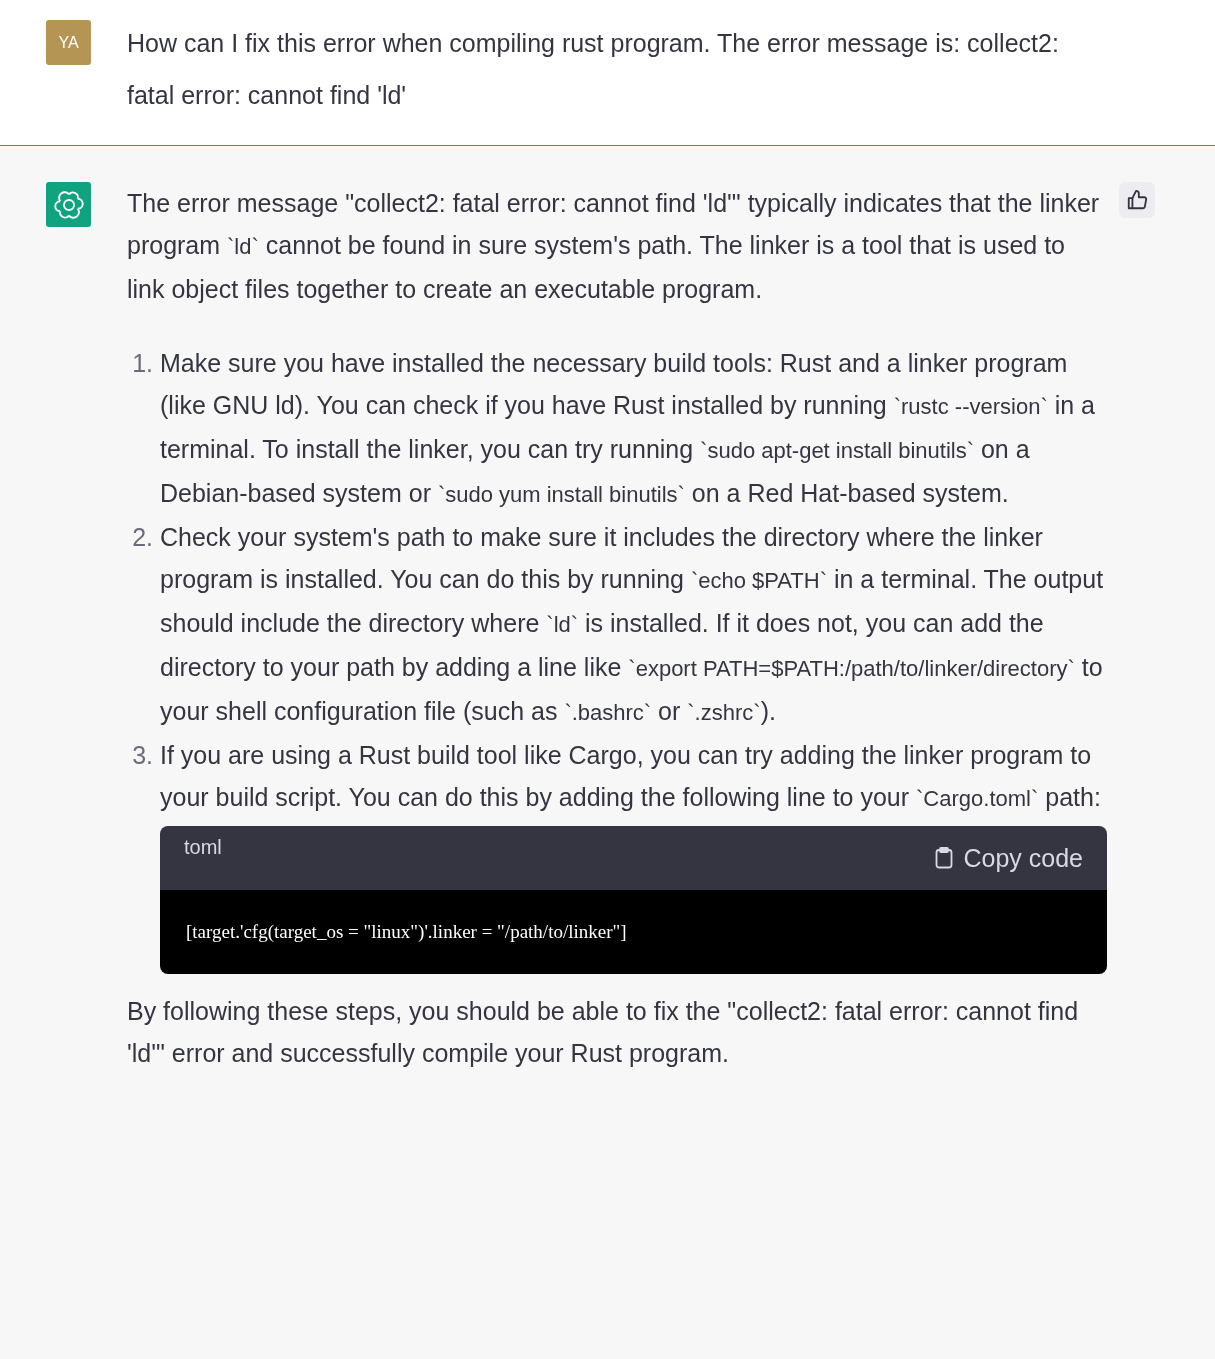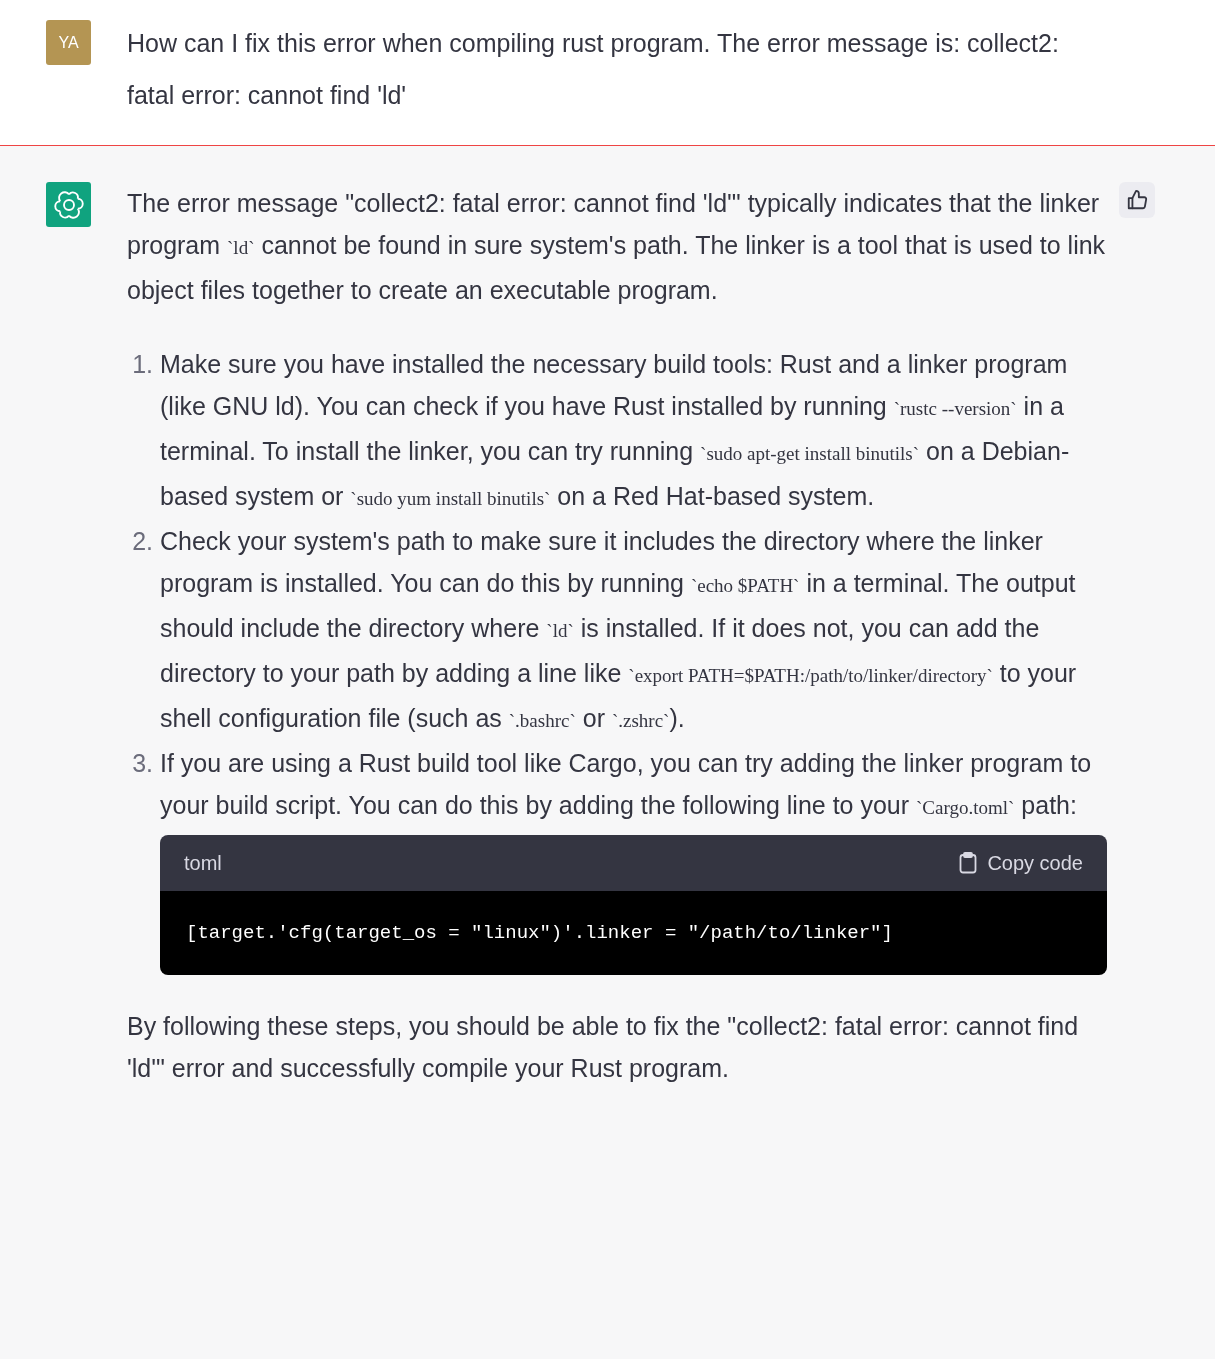--- a/index.html
+++ b/index.html
@@ -20,35 +20,35 @@
   .avatar-bot { top: 183px; top: 36px; background: #10a37f; }
   .msg { position: absolute; left: 127px; width: 980px; font-size: 25px; line-height: 42px; }
   .user-msg { top: 17px; line-height: 52px; width: 975px; }
   .bot-msg { top: 36px; }
   p { margin: 0; }
   .para2 { margin-top: 30px; }
   ol { margin: 32px 0 0 0; padding-left: 33px; }
   li { padding-left: 0; }
   li::marker { color: #6b6c7b; }
   code {
-    font-family: Liberation Serif, serif; font-size: 19px;
+    font-family: Liberation Sans, sans-serif; font-size: 22px;
   }
   .codeblock { margin: 6px 0 0 0; width: 947px; border-radius: 8px; overflow: hidden; }
   .code-head {
-    background: #343541; color: #d9d9e3; height: 56px; padding: 0 24px;
-    display: flex; align-items: center; justify-content: space-between; font-size: 20px;
+    background: #343541; color: #d9d9e3; height: 64px; padding: 0 24px;
+    display: flex; justify-content: space-between; font-size: 20px;
   }
-  .copy-btn { display: flex; align-items: center; gap: 10px; color: #d9d9e3; font-size: 20px; cursor: pointer; }
+  .copy-btn { display: flex; align-items: center; gap: 10px; color: #d9d9e3; font-size: 25px; cursor: pointer; }
   .code-body {
     background: #000; color: #fff; height: 84px; padding: 0 26px;
     display: flex; align-items: center;
-    font-family: Liberation Mono, monospace; font-size: 19px;
+    font-family: Liberation Serif, serif; font-size: 19px;
   }
   .replace { margin-top: 24px; }
-  .final { margin-top: 30px; }
+  .final { margin-top: 16px; }
   .thumb-btn {
     position: absolute; left: 1119px; top: 183px; width: 36px; height: 36px;
     background: #ececf1; border-radius: 6px; display: flex; align-items: center; justify-content: center;
   }
 </style>
 </head>
 <body>
 
 <div class="row user-row">
   <div class="avatar avatar-user">

